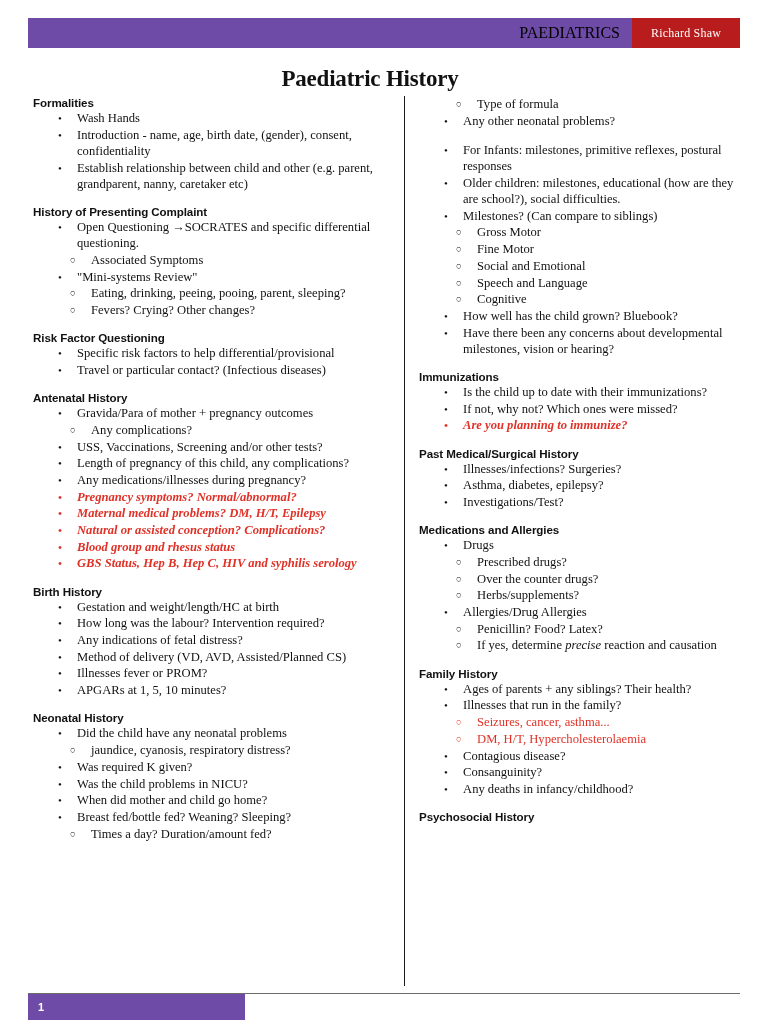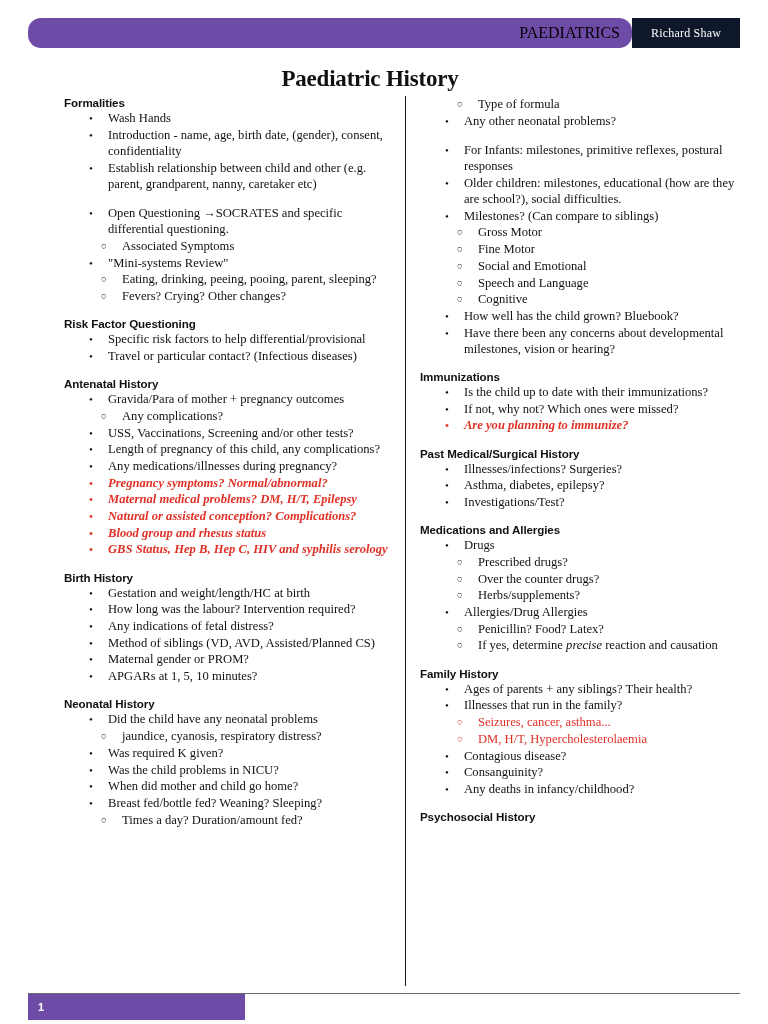--- a/index.html
+++ b/index.html
@@ -27,25 +27,24 @@
     justify-content: flex-end;
   }
   .header-purple {
     flex: 1 1 auto;
     background: #6F4BA8;
     display: flex;
     align-items: center;
     justify-content: flex-end;
     padding-right: 12px;
     box-sizing: border-box;
-    border-radius: 13px;
   }
   .header-black {
     flex: 0 0 108px;
-    background: #0f172a;
+    background: #b91c1c;
     display: flex;
     align-items: center;
     justify-content: center;
   }
   .header-author {
     color: #ffffff;
     font-family: "Liberation Serif", serif;
     font-size: 12px;
     letter-spacing: 0.2px;
   }
@@ -71,21 +70,21 @@
     top: 96px;
     width: 768px;
     height: 890px;
     display: flex;
   }
   .col {
     box-sizing: border-box;
   }
   .col-left {
     width: 428px;
-    padding-left: 64px;
+    padding-left: 33px;
     padding-right: 14px;
     border-right: 1.6px solid #1a1a1a;
   }
   .col-right {
     width: 384px;
     padding-left: 14px;
     padding-right: 22px;
   }
 
   
@@ -194,20 +193,21 @@
   <div class="col col-left" id="left-column">
       <div class="section">
         <div class="section-head">Formalities</div>
         <ul class="lvl1">
           <li class="item"><span class="bullet">•</span><span>Wash Hands</span></li>
           <li class="item"><span class="bullet">•</span><span>Introduction - name, age, birth date, (gender), consent, confidentiality</span></li>
           <li class="item"><span class="bullet">•</span><span>Establish relationship between child and other (e.g. parent, grandparent, nanny, caretaker etc)</span></li>
         </ul>
       </div>
       <div class="section">
+        <div class="section-head">History of Presenting Complaint</div>
         <ul class="lvl1">
           <li class="item"><span class="bullet">•</span><span>Open Questioning →SOCRATES and specific differential questioning.</span></li>
         </ul>
         <ul class="lvl2">
           <li class="item lvl2-item"><span class="bullet">○</span><span>Associated Symptoms</span></li>
         </ul>
         <ul class="lvl1">
           <li class="item"><span class="bullet">•</span><span>"Mini-systems Review"</span></li>
         </ul>
         <ul class="lvl2">
@@ -240,22 +240,22 @@
           <li class="item red-italic"><span class="bullet">•</span><span>Blood group and rhesus status</span></li>
           <li class="item red-italic"><span class="bullet">•</span><span>GBS Status, Hep B, Hep C, HIV and syphilis serology</span></li>
         </ul>
       </div>
       <div class="section">
         <div class="section-head">Birth History</div>
         <ul class="lvl1">
           <li class="item"><span class="bullet">•</span><span>Gestation and weight/length/HC at birth</span></li>
           <li class="item"><span class="bullet">•</span><span>How long was the labour? Intervention required?</span></li>
           <li class="item"><span class="bullet">•</span><span>Any indications of fetal distress?</span></li>
-          <li class="item"><span class="bullet">•</span><span>Method of siblings (VD, AVD, Assisted/Planned CS)</span></li>
-          <li class="item"><span class="bullet">•</span><span>Maternal gender or PROM?</span></li>
+          <li class="item"><span class="bullet">•</span><span>Method of delivery (VD, AVD, Assisted/Planned CS)</span></li>
+          <li class="item"><span class="bullet">•</span><span>Illnesses fever or PROM?</span></li>
           <li class="item"><span class="bullet">•</span><span>APGARs at 1, 5, 10 minutes?</span></li>
         </ul>
       </div>
       <div class="section">
         <div class="section-head">Neonatal History</div>
         <ul class="lvl1">
           <li class="item"><span class="bullet">•</span><span>Did the child have any neonatal problems</span></li>
         </ul>
         <ul class="lvl2">
           <li class="item lvl2-item"><span class="bullet">○</span><span>jaundice, cyanosis, respiratory distress?</span></li>

